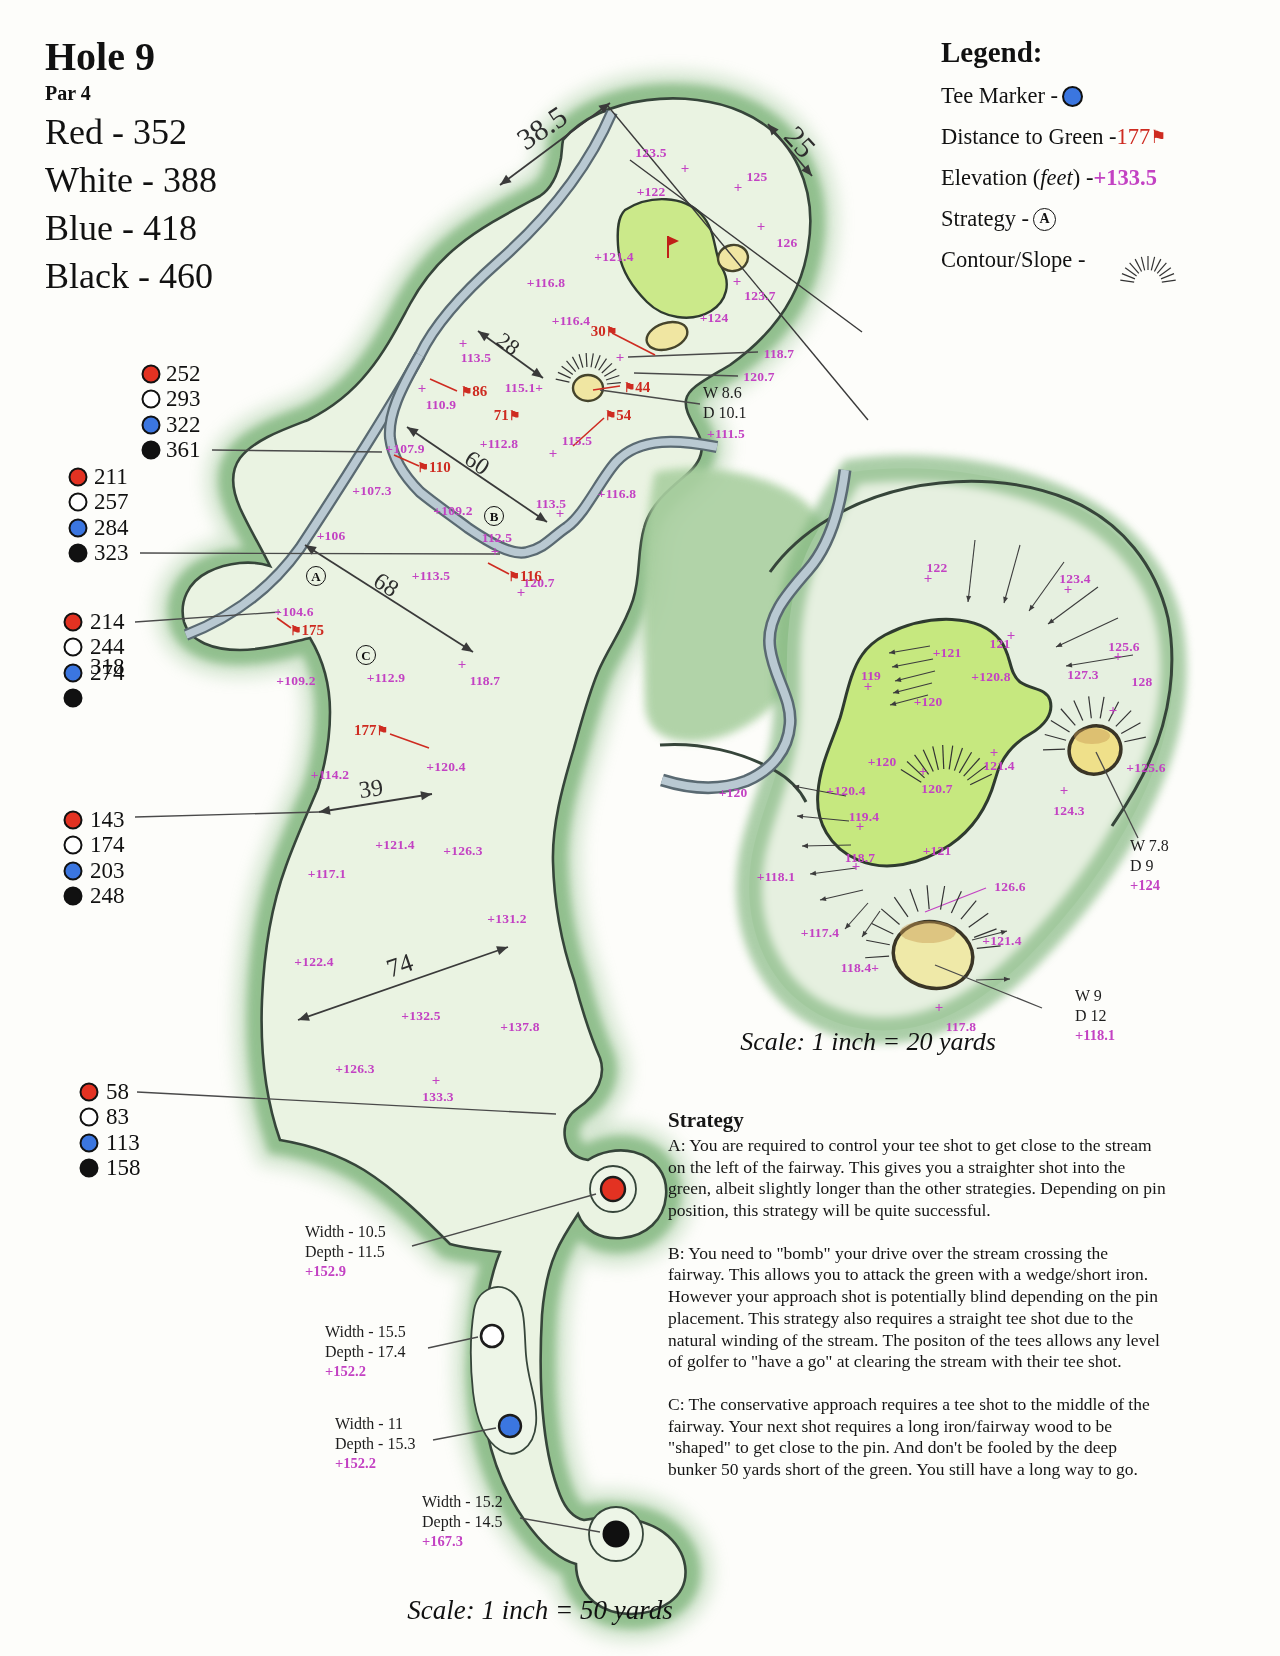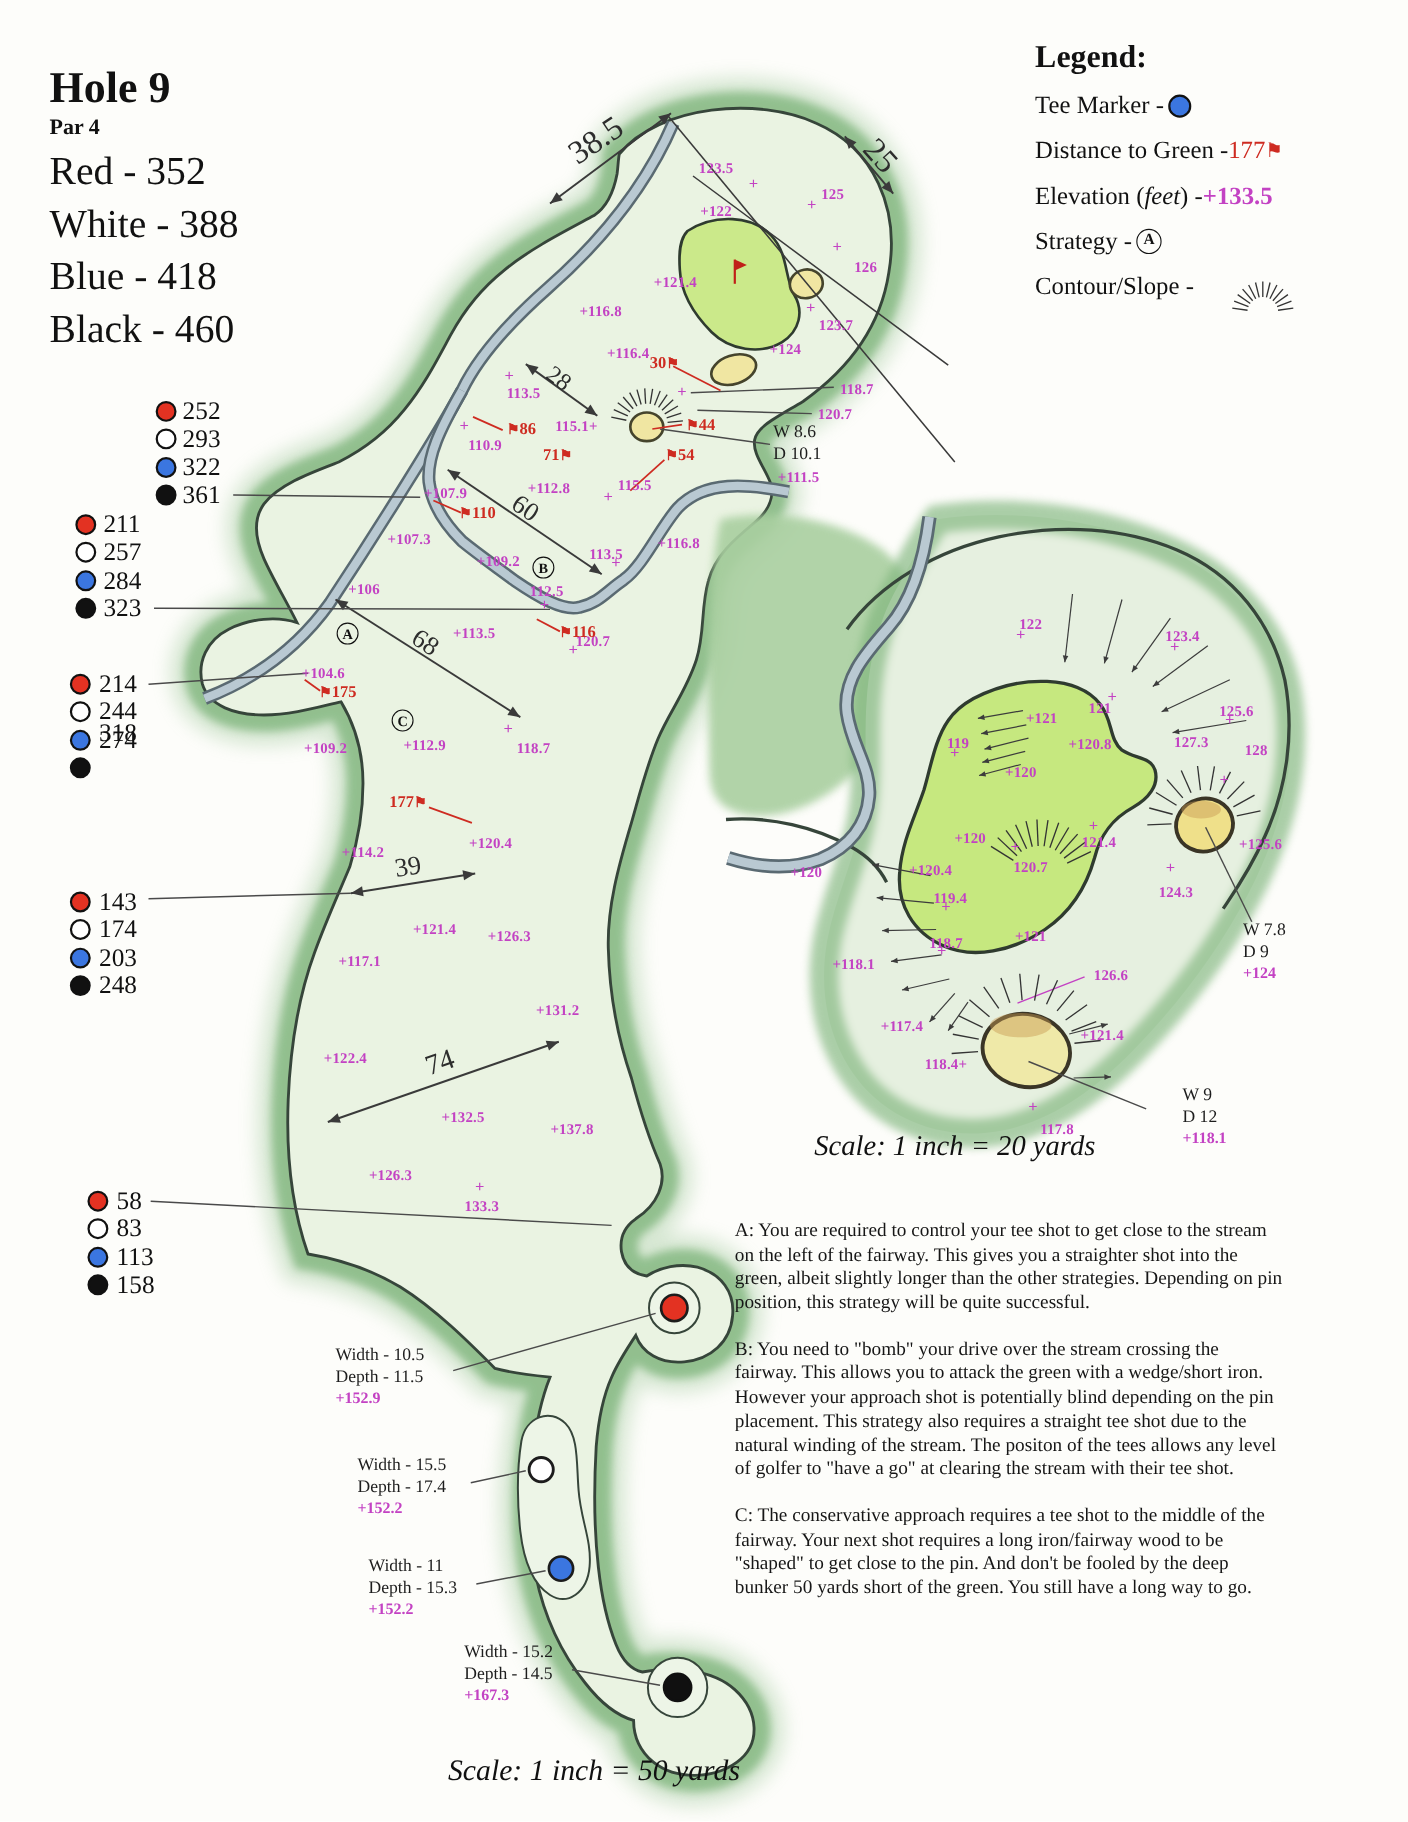--- a/index.html
+++ b/index.html
@@ -18,21 +18,21 @@
   .dim{position:absolute;color:#2d2d2d;font-weight:400;white-space:nowrap;}
   .sc{position:absolute;transform:translate(-50%,-50%);width:20px;height:20px;border:1.8px solid #111;
       border-radius:50%;text-align:center;line-height:19px;font-size:13px;font-weight:700;color:#111;
       background:transparent;box-sizing:border-box;}
   .note{position:absolute;font-size:16px;color:#1d1d1d;line-height:1.25;white-space:nowrap;}
   .note .elev-line{color:var(--c-elev);font-weight:700;font-size:14.5px;}
   .trow{position:absolute;transform:translate(0,-50%);font-size:23px;color:#111;white-space:nowrap;}
   .tdot{position:absolute;width:19px;height:19px;border-radius:50%;transform:translate(-50%,-50%);
         border:2.5px solid #111;box-sizing:border-box;}
   .hdr{position:absolute;left:45px;top:36px;z-index:3;color:#111;}
-  .hdr .t{font-size:40px;font-weight:700;line-height:1.05;margin-top:23px;}
+  .hdr .t{font-size:40px;font-weight:700;line-height:1.05;}
   .hdr .p{font-size:20px;font-weight:700;margin-top:4px;}
   .hdr .tee{font-size:36px;margin-top:6px;}
   .legend{position:absolute;left:941px;top:36px;z-index:3;color:#111;}
   .legend .t{font-size:29px;font-weight:700;margin-bottom:12px;}
   .legend .row{font-size:22.5px;margin-top:11px;display:flex;align-items:center;height:30px;}
   .lgdot{display:inline-block;width:21px;height:21px;border-radius:50%;border:2.5px solid #111;
          box-sizing:border-box;margin-left:4px;}
   .lgsc{display:inline-block;width:21px;height:21px;border:1.8px solid #111;border-radius:50%;
         text-align:center;line-height:19px;font-size:14px;font-weight:700;margin-left:4px;}
   .red{color:var(--c-dist);} .mag{color:var(--c-elev);font-weight:700;} .it{font-style:italic;}
@@ -508,20 +508,21 @@
       <span class="lgsc">A</span>
     </div>
     <div class="row">
       <span>Contour/Slope - </span>
 
       <span style="width:70px;height:30px;display:inline-block"></span>
     </div>
   </div>
 
   <div class="strategy">
+    <h3>Strategy</h3>
     <p>A: You are required to control your tee shot to get close to the stream on the left of the fairway. This gives you a straighter shot into the green, albeit slightly longer than the other strategies. Depending on pin position, this strategy will be quite successful.</p>
     <p>B: You need to "bomb" your drive over the stream crossing the fairway. This allows you to attack the green with a wedge/short iron. However your approach shot is potentially blind depending on the pin placement. This strategy also requires a straight tee shot due to the natural winding of the stream. The positon of the tees allows any level of golfer to "have a go" at clearing the stream with their tee shot.</p>
     <p>C: The conservative approach requires a tee shot to the middle of the fairway. Your next shot requires a long iron/fairway wood to be "shaped" to get close to the pin. And don't be fooled by the deep bunker 50 yards short of the green. You still have a long way to go.</p>
   </div>
 
   <div class="scale-text" style="left:540px;top:1610px">Scale: 1 inch = 50 yards</div>
   <div class="scale-text" style="left:868px;top:1042px;font-size:26px">Scale: 1 inch = 20 yards</div>
 
 </div>
 

